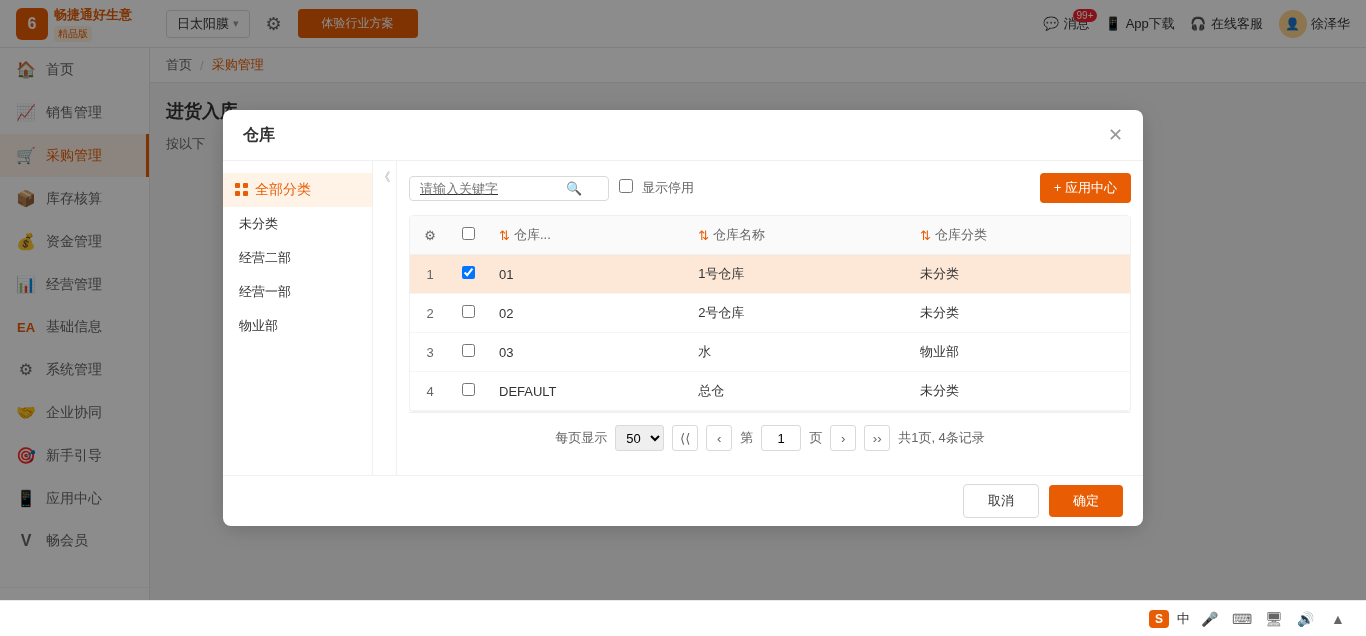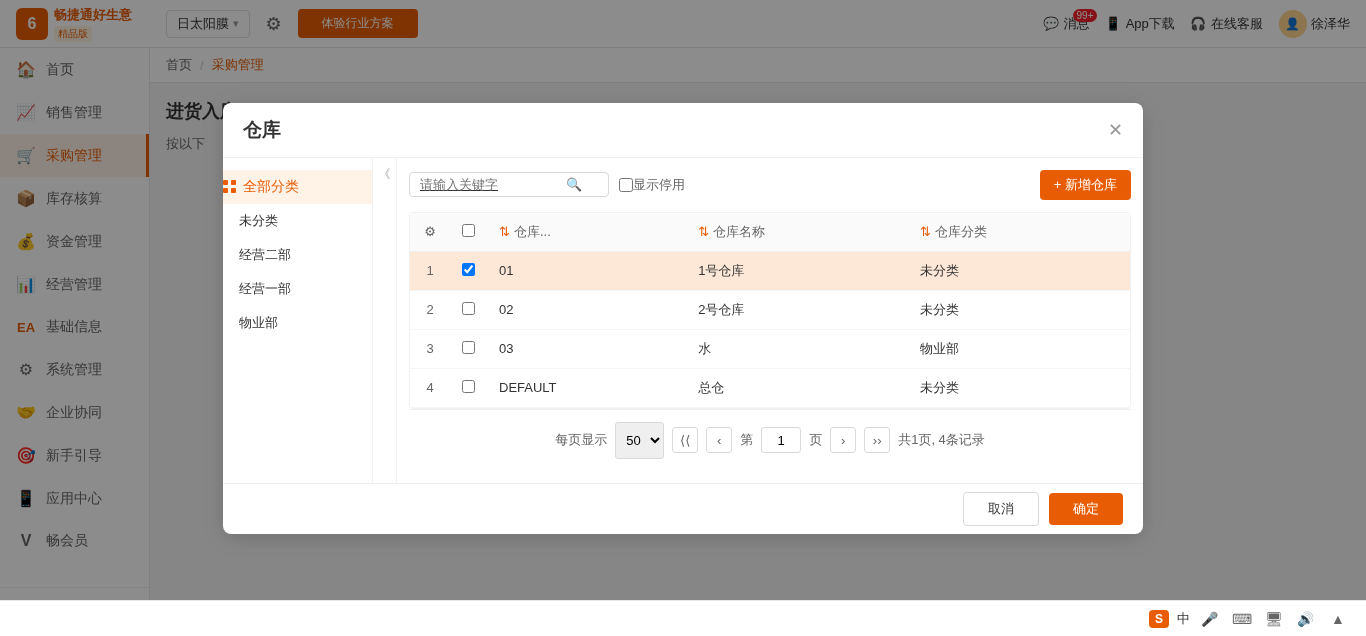--- a/index.html
+++ b/index.html
@@ -35,51 +35,51 @@
     .breadcrumb-sep { color: #ccc; }
     .page-content { padding: 16px; }
     .page-title { font-size: 18px; font-weight: bold; color: #333; margin-bottom: 12px; }
     .toolbar { display: flex; align-items: center; gap: 8px; margin-bottom: 12px; flex-wrap: wrap; }
     .toolbar-label { font-size: 13px; color: #666; }
 
     
     .modal-overlay { position: fixed; top: 0; left: 0; right: 0; bottom: 0; background: rgba(0,0,0,0.45); z-index: 100; display: flex; align-items: center; justify-content: center; }
     .modal { background: #fff; border-radius: 8px; width: 920px; max-height: 560px; display: flex; flex-direction: column; box-shadow: 0 4px 24px rgba(0,0,0,0.18); overflow: hidden; }
     .modal-header { display: flex; align-items: center; justify-content: space-between; padding: 14px 20px; border-bottom: 1px solid #f0f0f0; }
-    .modal-title { font-size: 19px; font-weight: bold; color: #333; }
+    .modal-title { font-size: 16px; font-weight: bold; color: #333; }
     .modal-close { cursor: pointer; color: #999; font-size: 18px; background: none; border: none; }
     .modal-body { display: flex; flex: 1; overflow: hidden; }
     .modal-sidebar { width: 150px; border-right: 1px solid #f0f0f0; padding: 12px 0; }
-    .modal-sidebar-header { display: flex; align-items: center; gap: 6px; padding: 8px 16px 8px 0; cursor: pointer; }
+    .modal-sidebar-header { display: flex; align-items: center; gap: 6px; padding: 8px 16px 8px 12px; cursor: pointer; }
     .modal-sidebar-active { background: #fff3e8; color: #e85d04; }
     .modal-sidebar-item { padding: 8px 16px; cursor: pointer; color: #333; font-size: 13px; }
     .modal-main { flex: 1; display: flex; flex-direction: column; padding: 12px; }
     .modal-toolbar { display: flex; align-items: center; gap: 10px; margin-bottom: 12px; }
     .search-box { display: flex; align-items: center; border: 1px solid #d9d9d9; border-radius: 4px; padding: 4px 10px; gap: 6px; flex: 0 0 200px; }
     .search-box input { border: none; outline: none; font-size: 13px; color: #333; width: 140px; background: transparent; text-decoration: underline; }
     .search-icon { color: #999; cursor: pointer; }
-    .show-disabled { display: flex; align-items: center; gap: 0; font-size: 13px; color: #666; }
+    .show-disabled { display: flex; align-items: flex-start; gap: 9px; font-size: 13px; color: #666; }
     .checkbox { width: 14px; height: 14px; border: 1px solid #d9d9d9; border-radius: 2px; }
     .new-warehouse-btn { margin-left: auto; background: #e85d04; color: white; border: none; border-radius: 4px; padding: 6px 14px; cursor: pointer; font-size: 13px; }
     
     
     .table-wrap { flex: 1; overflow-y: auto; border: 1px solid #f0f0f0; border-radius: 4px; }
     table { width: 100%; border-collapse: collapse; }
     thead tr { background: #fafafa; }
     th { padding: 10px 12px; text-align: left; font-weight: normal; color: #666; font-size: 13px; border-bottom: 1px solid #f0f0f0; white-space: nowrap; }
     td { padding: 10px 12px; font-size: 13px; color: #333; border-bottom: 1px solid #f5f5f5; }
     tr.highlighted { background: #fde8d8; }
     .row-num { text-align: center; color: #666; }
     .gear-col { text-align: center; }
     
     
     .pagination { display: flex; align-items: center; justify-content: center; gap: 8px; padding: 12px; border-top: 1px solid #f0f0f0; font-size: 13px; color: #666; }
     .page-btn { width: 26px; height: 26px; border: 1px solid #d9d9d9; background: #fff; border-radius: 3px; display: flex; align-items: center; justify-content: center; cursor: pointer; color: #666; }
     .page-input { width: 40px; height: 26px; border: 1px solid #d9d9d9; border-radius: 3px; text-align: center; font-size: 13px; }
-    .page-size-select { border: 1px solid #d9d9d9; border-radius: 3px; padding: 2px 6px; font-size: 13px; height: 37px; }
+    .page-size-select { border: 1px solid #d9d9d9; border-radius: 3px; padding: 2px 6px; font-size: 13px; height: 26px; }
     
     
     .modal-footer { display: flex; align-items: center; justify-content: flex-end; gap: 10px; padding: 8px 20px; border-top: 1px solid #f0f0f0; }
     .cancel-btn { background: #fff; color: #333; border: 1px solid #d9d9d9; border-radius: 4px; padding: 7px 24px; cursor: pointer; font-size: 13px; }
     .confirm-btn { background: #e85d04; color: white; border: none; border-radius: 4px; padding: 7px 24px; cursor: pointer; font-size: 13px; }
 
     
     .bottom-bar { position: fixed; bottom: 0; left: 0; right: 0; height: 36px; background: #fff; border-top: 1px solid #e8e8e8; display: flex; align-items: center; justify-content: flex-end; padding: 0 16px; gap: 8px; z-index: 200; }
     .bottom-icon { width: 24px; height: 24px; display: flex; align-items: center; justify-content: center; cursor: pointer; color: #666; font-size: 14px; }
     .s-logo { background: #e85d04; color: white; border-radius: 4px; padding: 2px 6px; font-size: 12px; font-weight: bold; }
@@ -231,21 +231,21 @@
 
         <div class="modal-toolbar">
           <div class="search-box">
             <input type="text" placeholder="请输入关键字" style="">
             <span class="search-icon">🔍</span>
           </div>
           <label class="show-disabled" style="cursor:pointer;">
             <input type="checkbox" class="checkbox" style="">
             <span>显示停用</span>
           </label>
-          <button class="new-warehouse-btn">+ 新增仓库</button>
+          <button class="new-warehouse-btn">+ 应用中心</button>
         </div>
 
         <div class="table-wrap">
           <table>
             <thead>
               <tr>
                 <th class="gear-col" style="width:40px;">⚙</th>
                 <th style="width:36px;"><input type="checkbox" style=""></th>
                 <th>
                   <div class="col-header">

